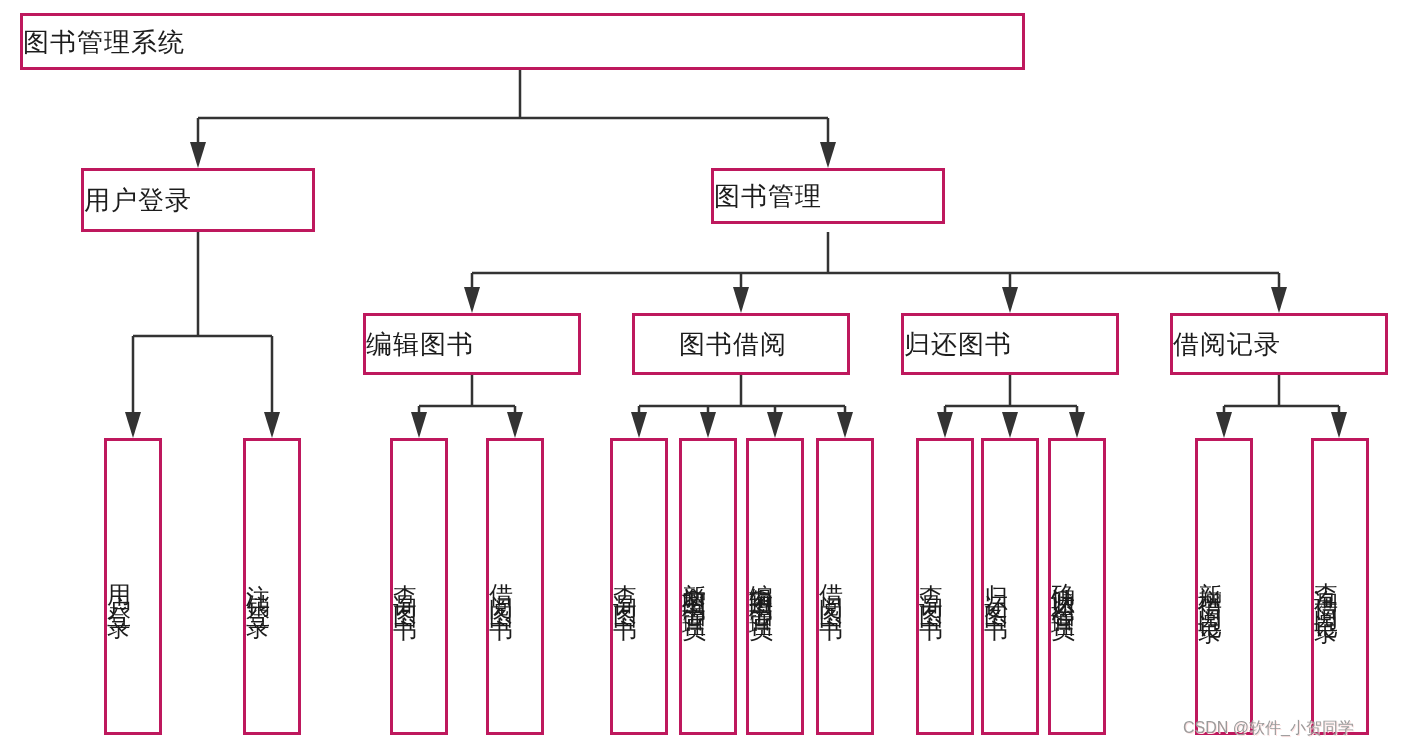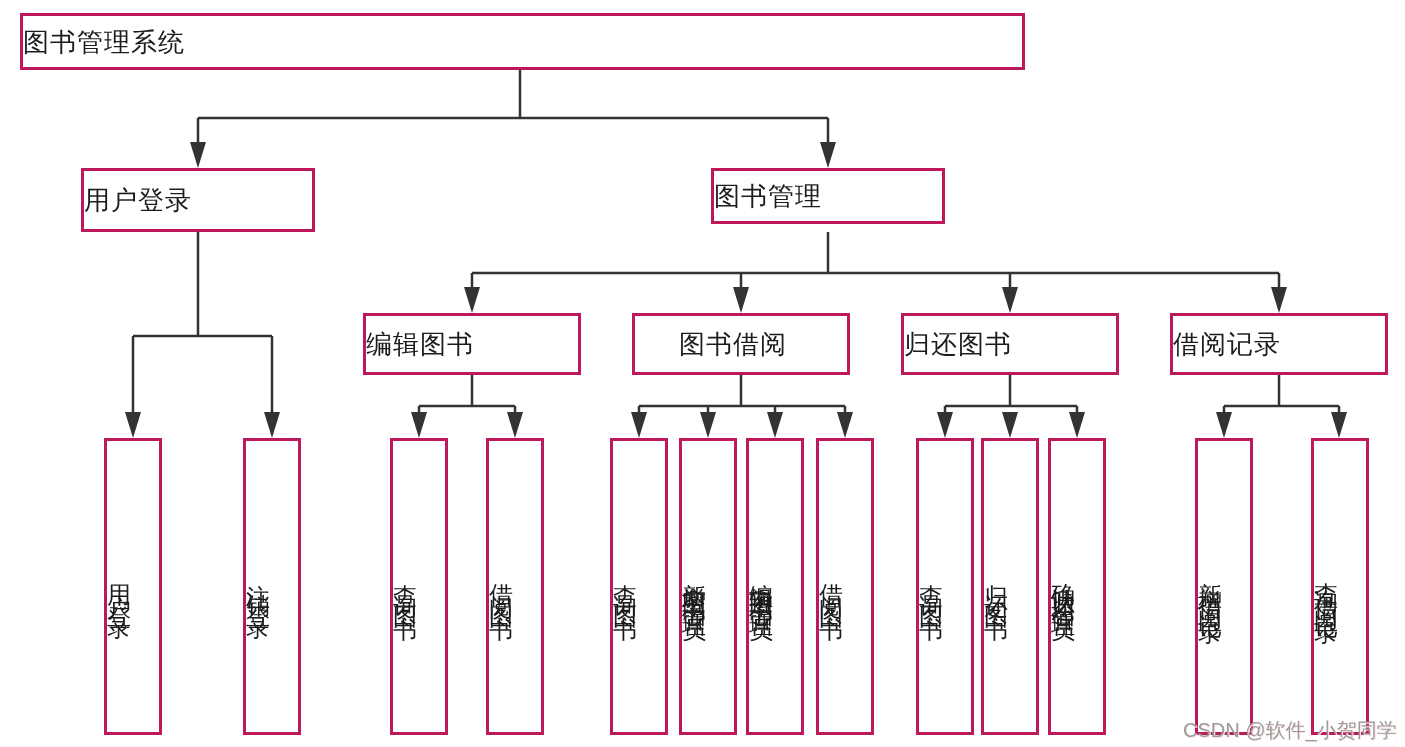--- a/index.html
+++ b/index.html
@@ -59,21 +59,21 @@
   .lf-d3{left:1048px;}
   .lf-e1{left:1195px;}
   .lf-e2{left:1311px;}
   #connectors{
     position:absolute;left:0;top:0;z-index:1;
     pointer-events:none;
   }
   #watermark{
     position:absolute;
     left:1183px;top:719px;
-    font-size:20px;
+    font-size:16px;
     color:#9b9b9b;
     text-shadow:1px 1px 0 #ffe3e3;
     white-space:nowrap;
     z-index:5;
     line-height:1.1;
   }
 </style>
 </head>
 <body>
 

